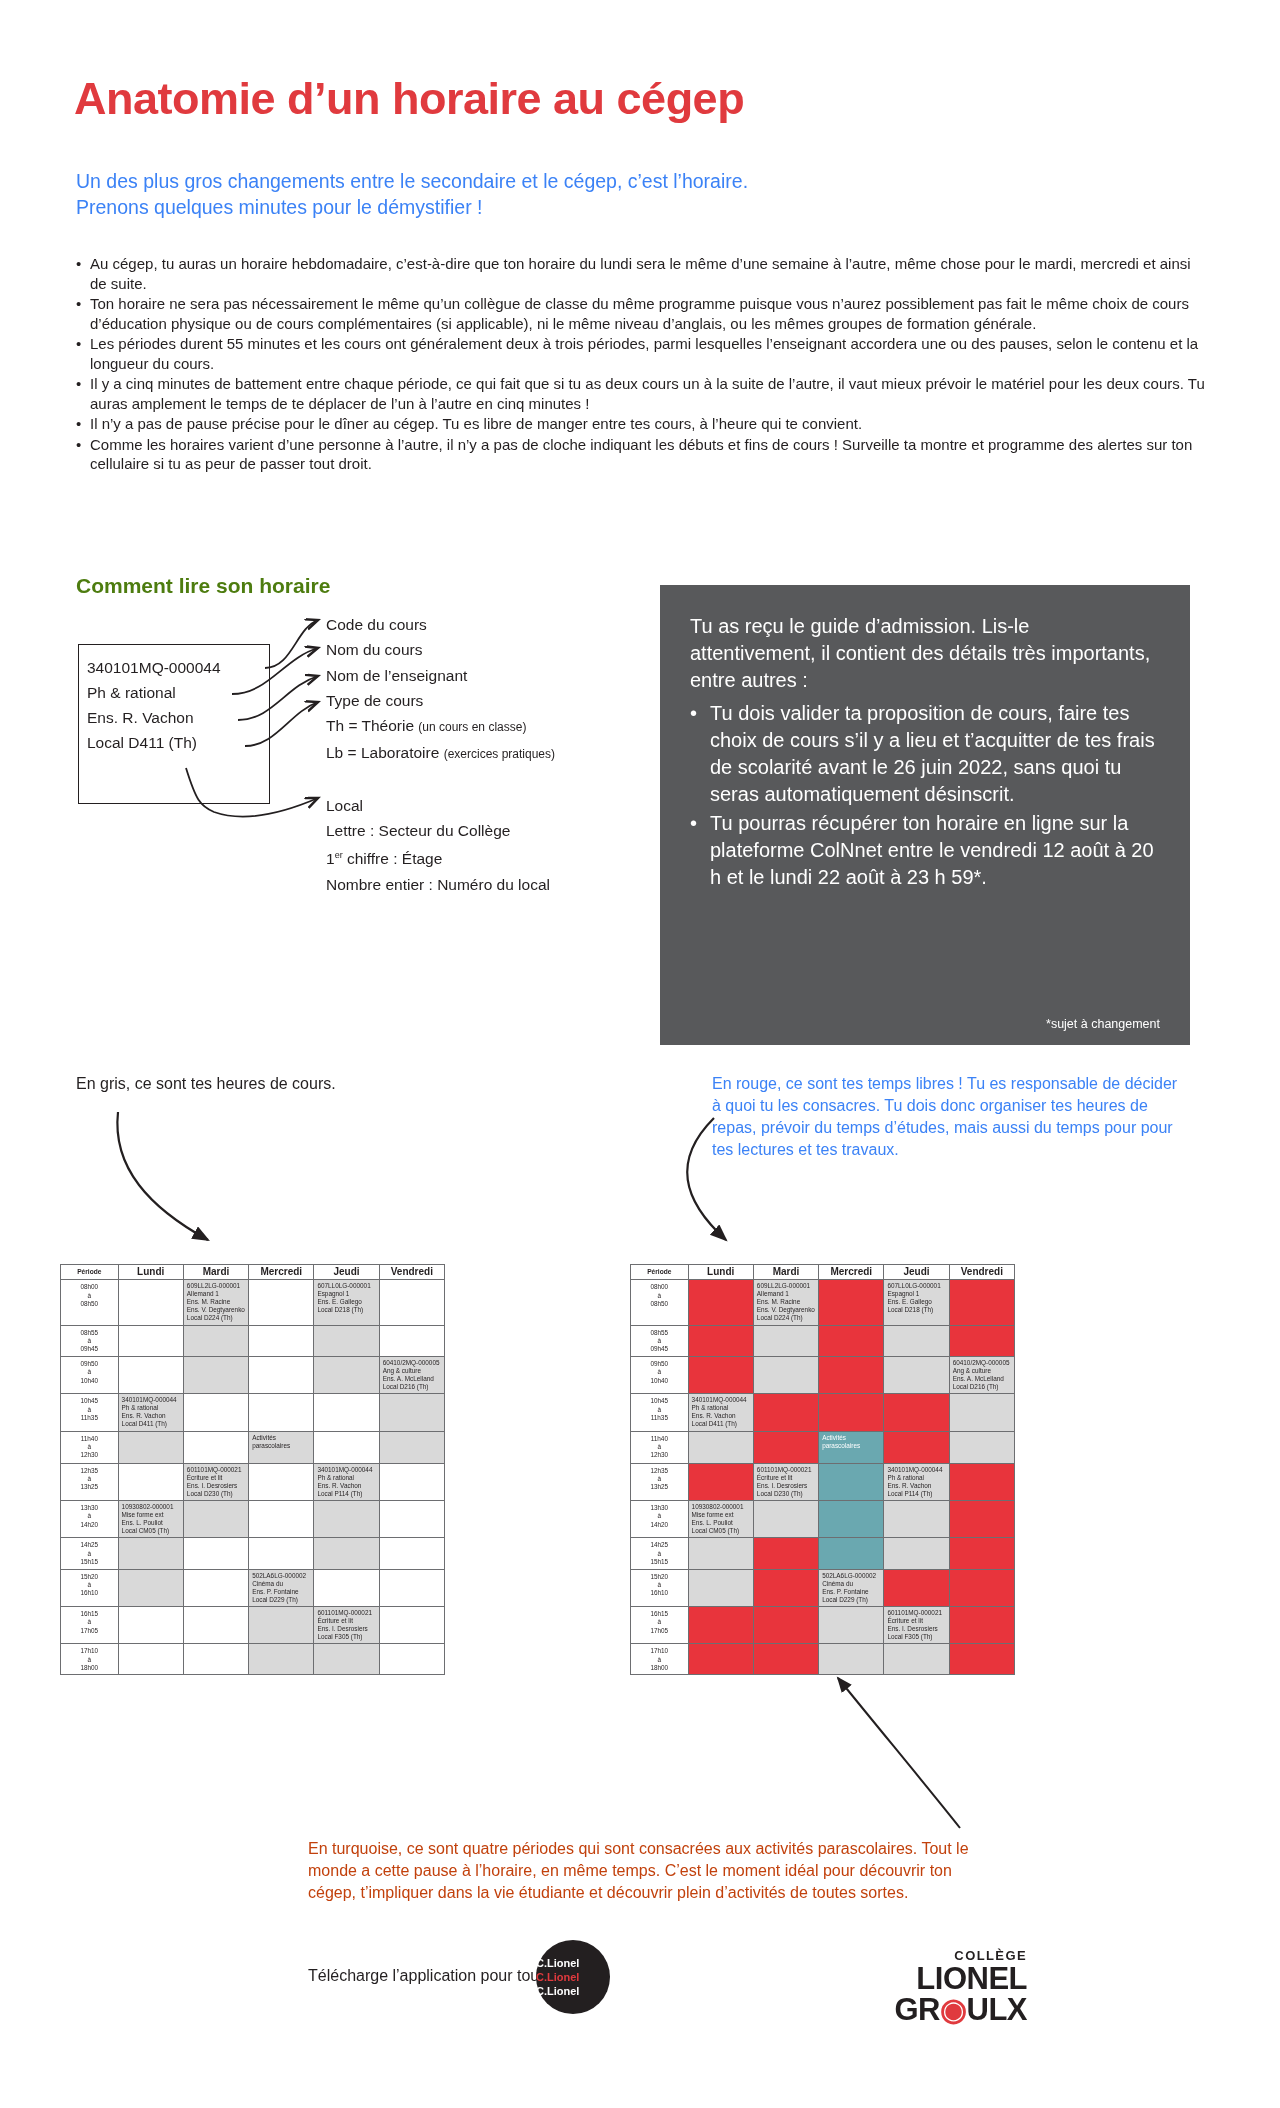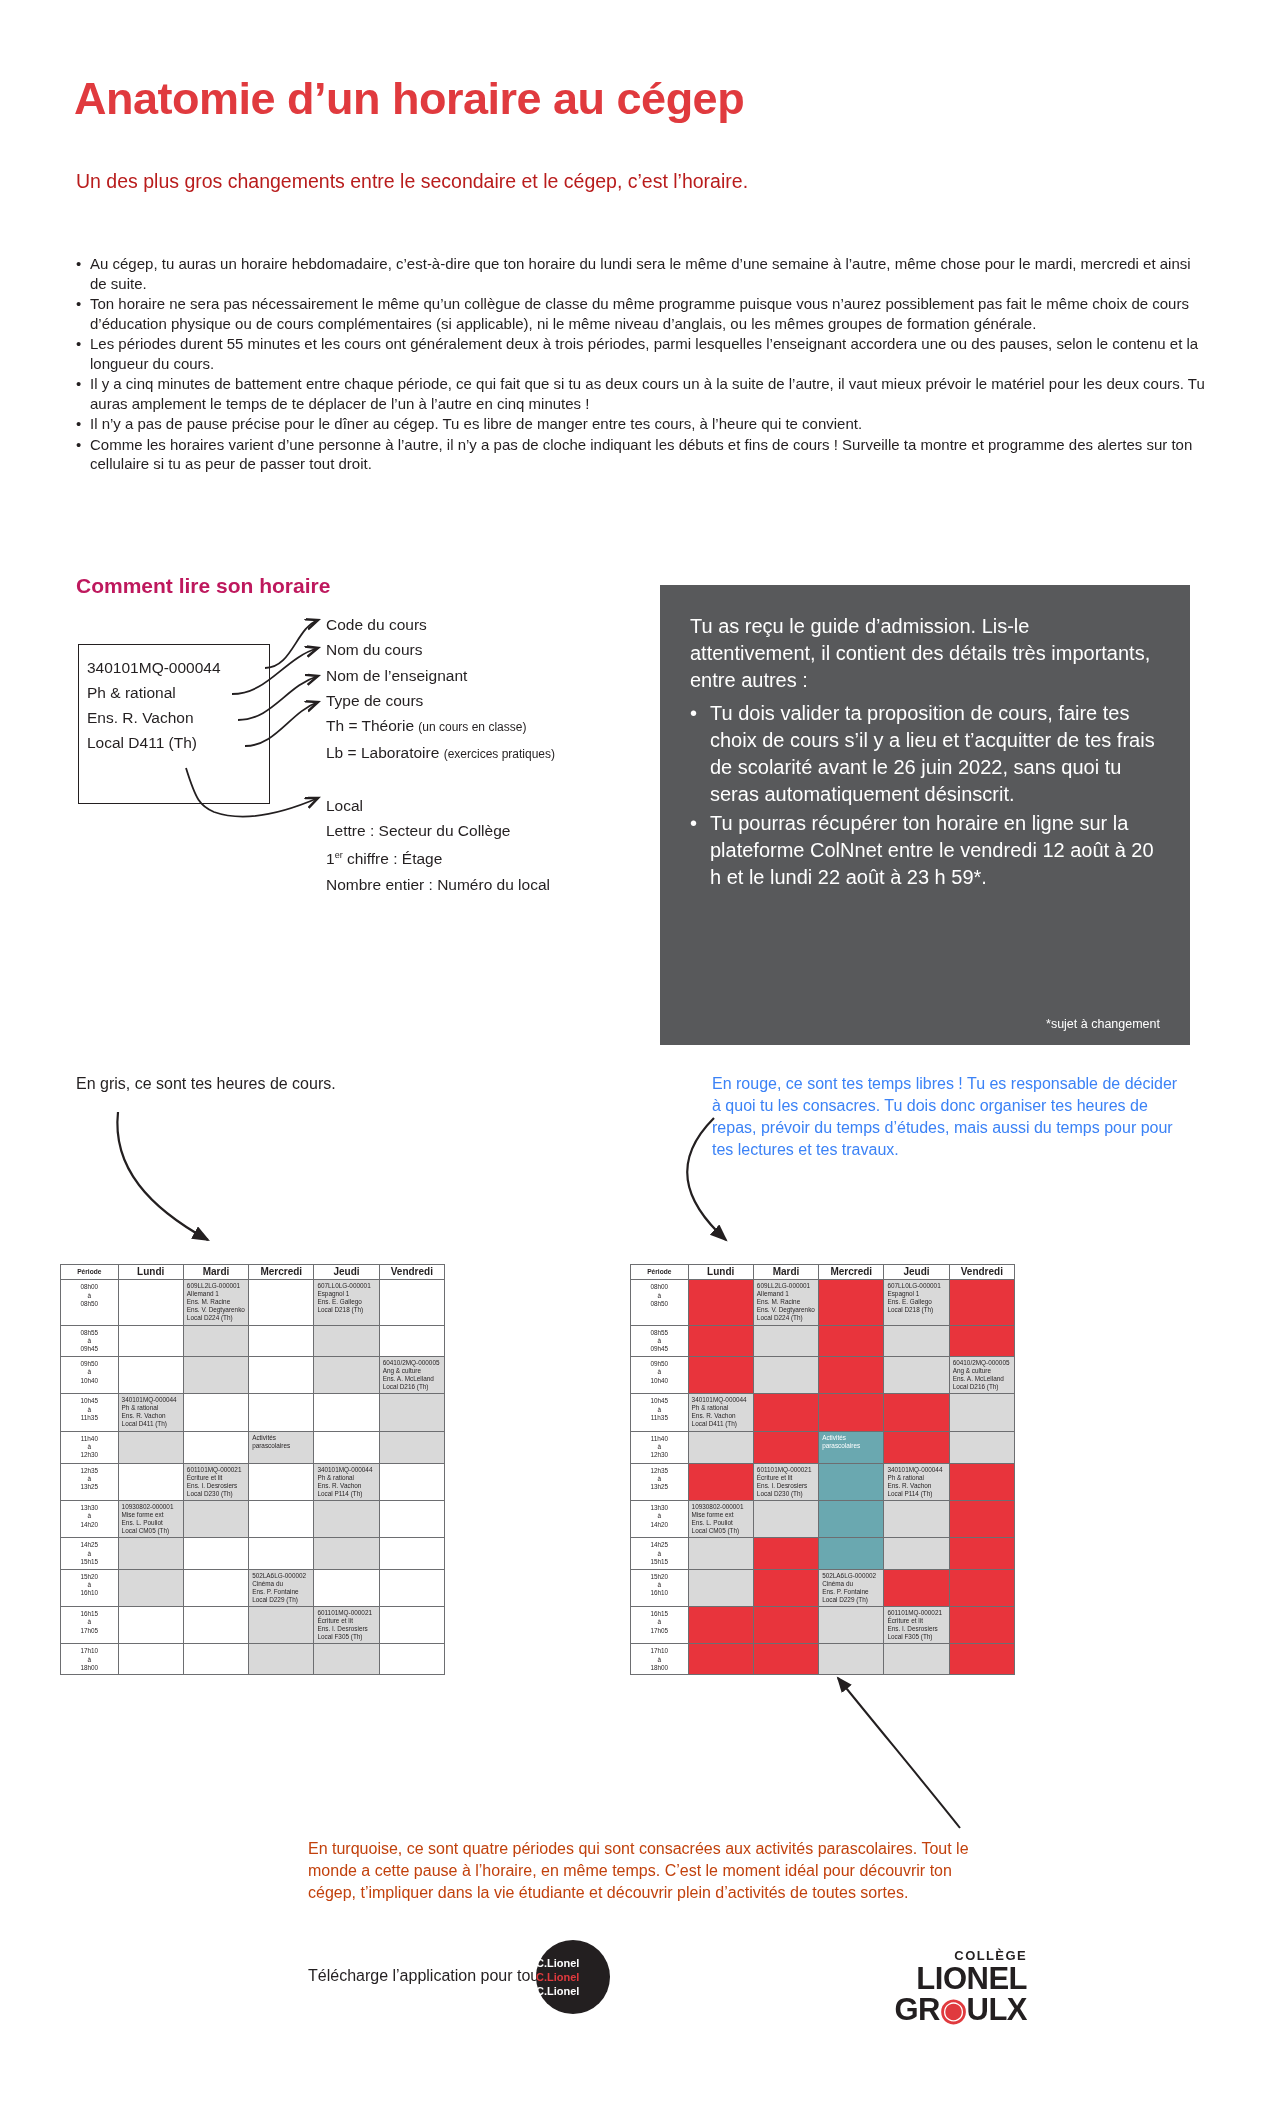--- a/index.html
+++ b/index.html
@@ -16,36 +16,36 @@
 
   
   .title {
     position:absolute; left:74px; top:72px;
     font-size:45px; line-height:54px;
     font-weight:bold; color:#e03a3e;
     letter-spacing:-0.5px;
   }
   .lead {
     position:absolute; left:76px; top:168px; width:1030px;
-    font-size:19.5px; line-height:26px; color:#b91c1c;
+    font-size:19.5px; line-height:26px; color:#3b82f6;
   }
 
   
   .bullets {
     position:absolute; left:76px; top:254px; width:1130px;
     font-size:15px; line-height:19.5px;
   }
   .bullets .bl { display:flex; margin-bottom:1px; }
   .bullets .dot { width:14px; flex:0 0 14px; text-align:left; }
   .bullets .tx { flex:1; }
 
   
   .h2 {
     position:absolute; left:76px; top:574px;
-    font-size:21px; font-weight:bold; color:#be185d;
+    font-size:21px; font-weight:bold; color:#4d7c0f;
   }
   .coursebox {
     position:absolute; left:78px; top:644px;
     width:192px; height:160px;
     border:1.6px solid #231f20;
     background:#fff;
   }
   .coursebox .cb-line {
     font-size:15.5px; line-height:25px;
     padding-left:8px; color:#231f20;
@@ -149,20 +149,21 @@
 </style>
 </head>
 <body>
 
 <div class="page">
 
   <div class="title">Anatomie d’un horaire au cégep</div>
 
   <div class="lead">
     <div>Un des plus gros changements entre le secondaire et le cégep, c’est l’horaire.</div>
+    <div>Prenons quelques minutes pour le démystifier !</div>
   </div>
 
   <div class="bullets">
     <div class="bl">
         <span class="dot">•</span>
         <span class="tx">Au cégep, tu auras un horaire hebdomadaire, c’est-à-dire que ton horaire du lundi sera le même d’une semaine à l’autre, même chose pour le mardi, mercredi et ainsi de suite.</span>
       </div>
     <div class="bl">
         <span class="dot">•</span>
         <span class="tx">Ton horaire ne sera pas nécessairement le même qu’un collègue de classe du même programme puisque vous n’aurez possiblement pas fait le même choix de cours d’éducation physique ou de cours complémentaires (si applicable), ni le même niveau d’anglais, ou les mêmes groupes de formation générale.</span>

